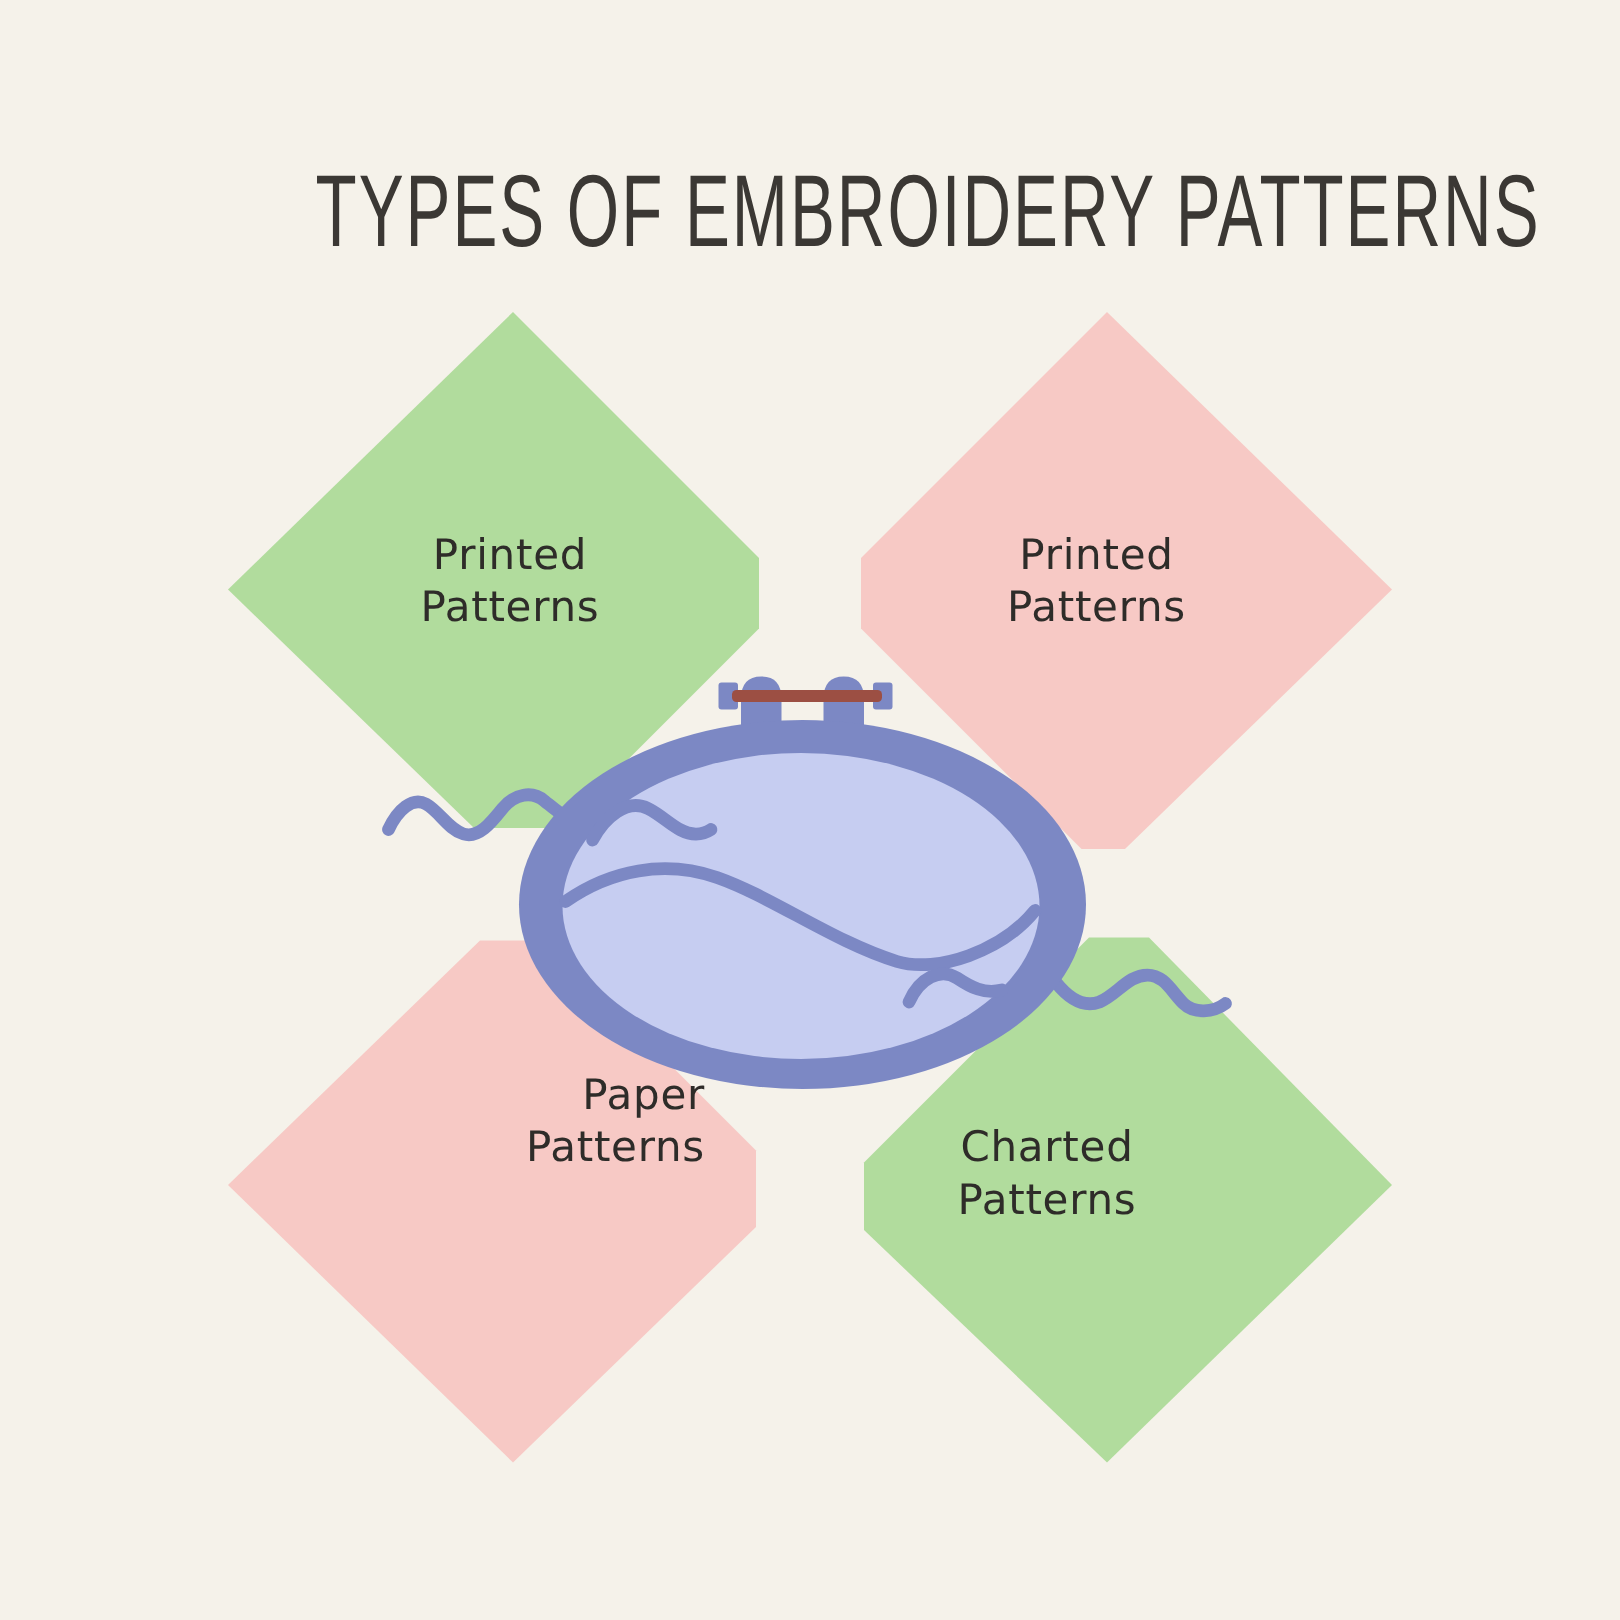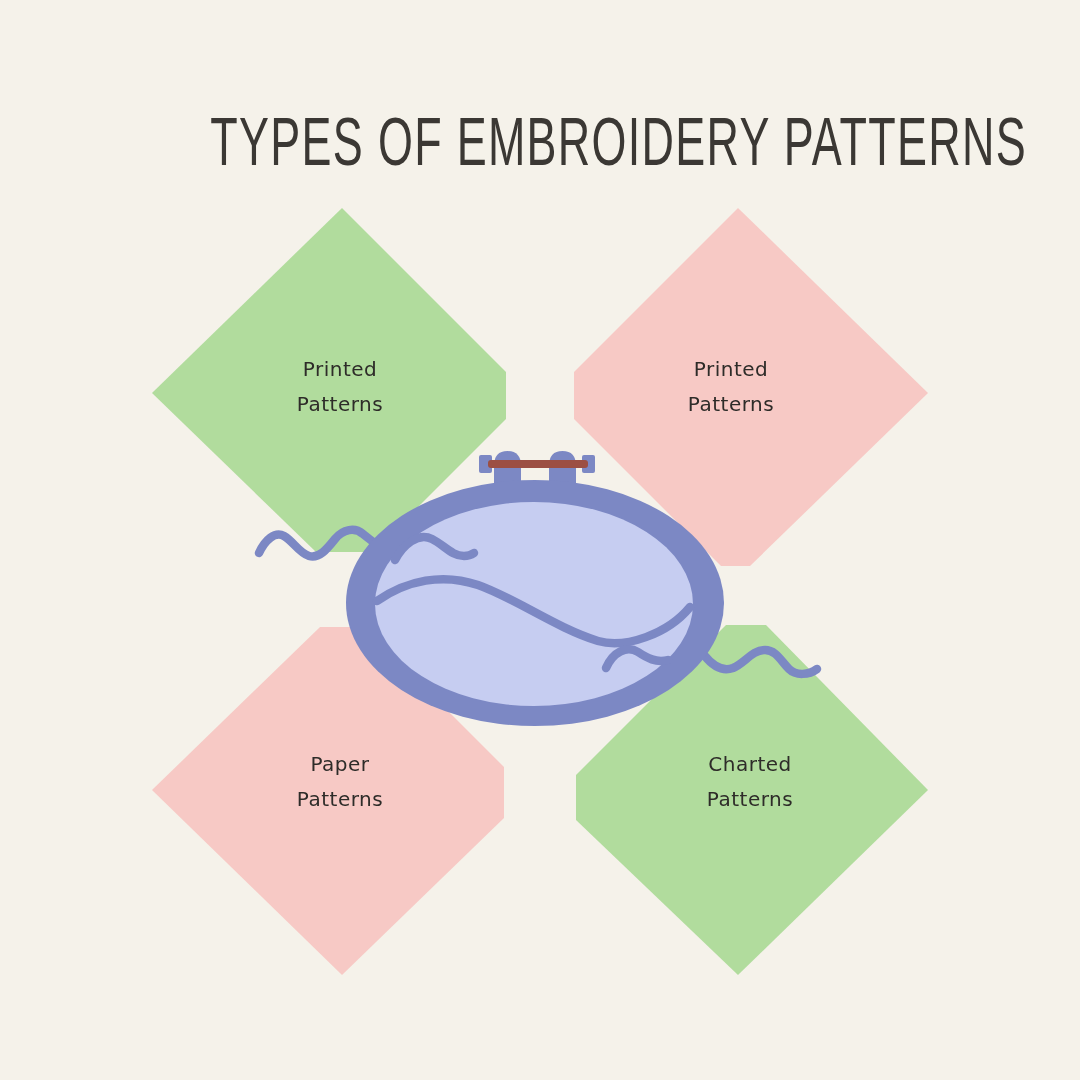--- a/index.html
+++ b/index.html
@@ -39,31 +39,31 @@
   }
   .title .squeeze {
     display: inline-block;
     transform: scaleX(0.66);
     transform-origin: 50% 50%;
   }
   .label {
     position: absolute;
     width: 260px;
     text-align: center;
-    font-size: 20px;
+    font-size: 28px;
     line-height: 35px;
     letter-spacing: 0.5px;
     color: var(--label_text, #2E2C29);
     font-family: "DejaVu Sans", sans-serif;
   }
   .label .line { display: block; }
   .label-printed { left: 210px; top: 352px; }
   .label-digital { left: 601px; top: 352px; }
-  .label-paper   { left: 210px; top: 747px; }
-  .label-charted { left: 620px; top: 747px; }
+  .label-paper   { left: 210px; top: 712px; text-align: right; }
+  .label-charted { left: 568px; top: 747px; }
 
   .hoop-fill   { fill: var(--hoop, #7C88C4); }
   .fabric-fill { fill: var(--fabric, #C6CDF1); }
   .screw-fill  { fill: var(--screw, #9C4F43); }
   .thread {
     stroke: var(--hoop, #7C88C4);
     stroke-width: 8.5;
     fill: none;
     stroke-linecap: round;
   }

